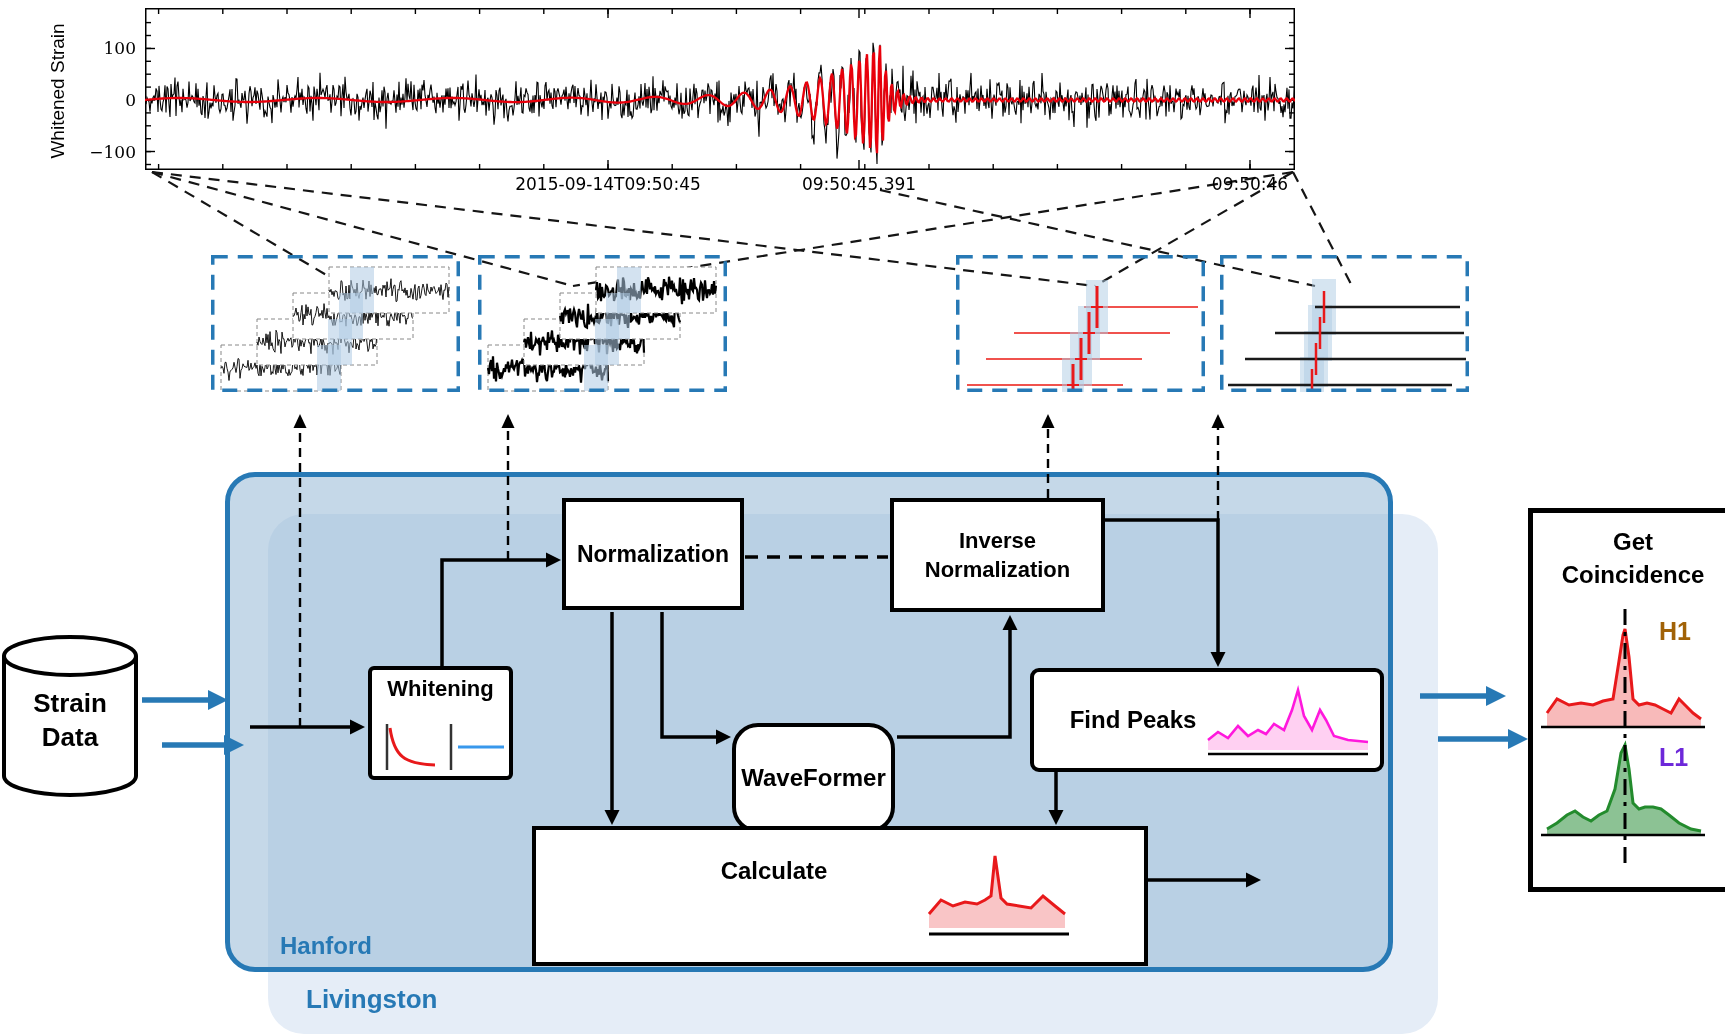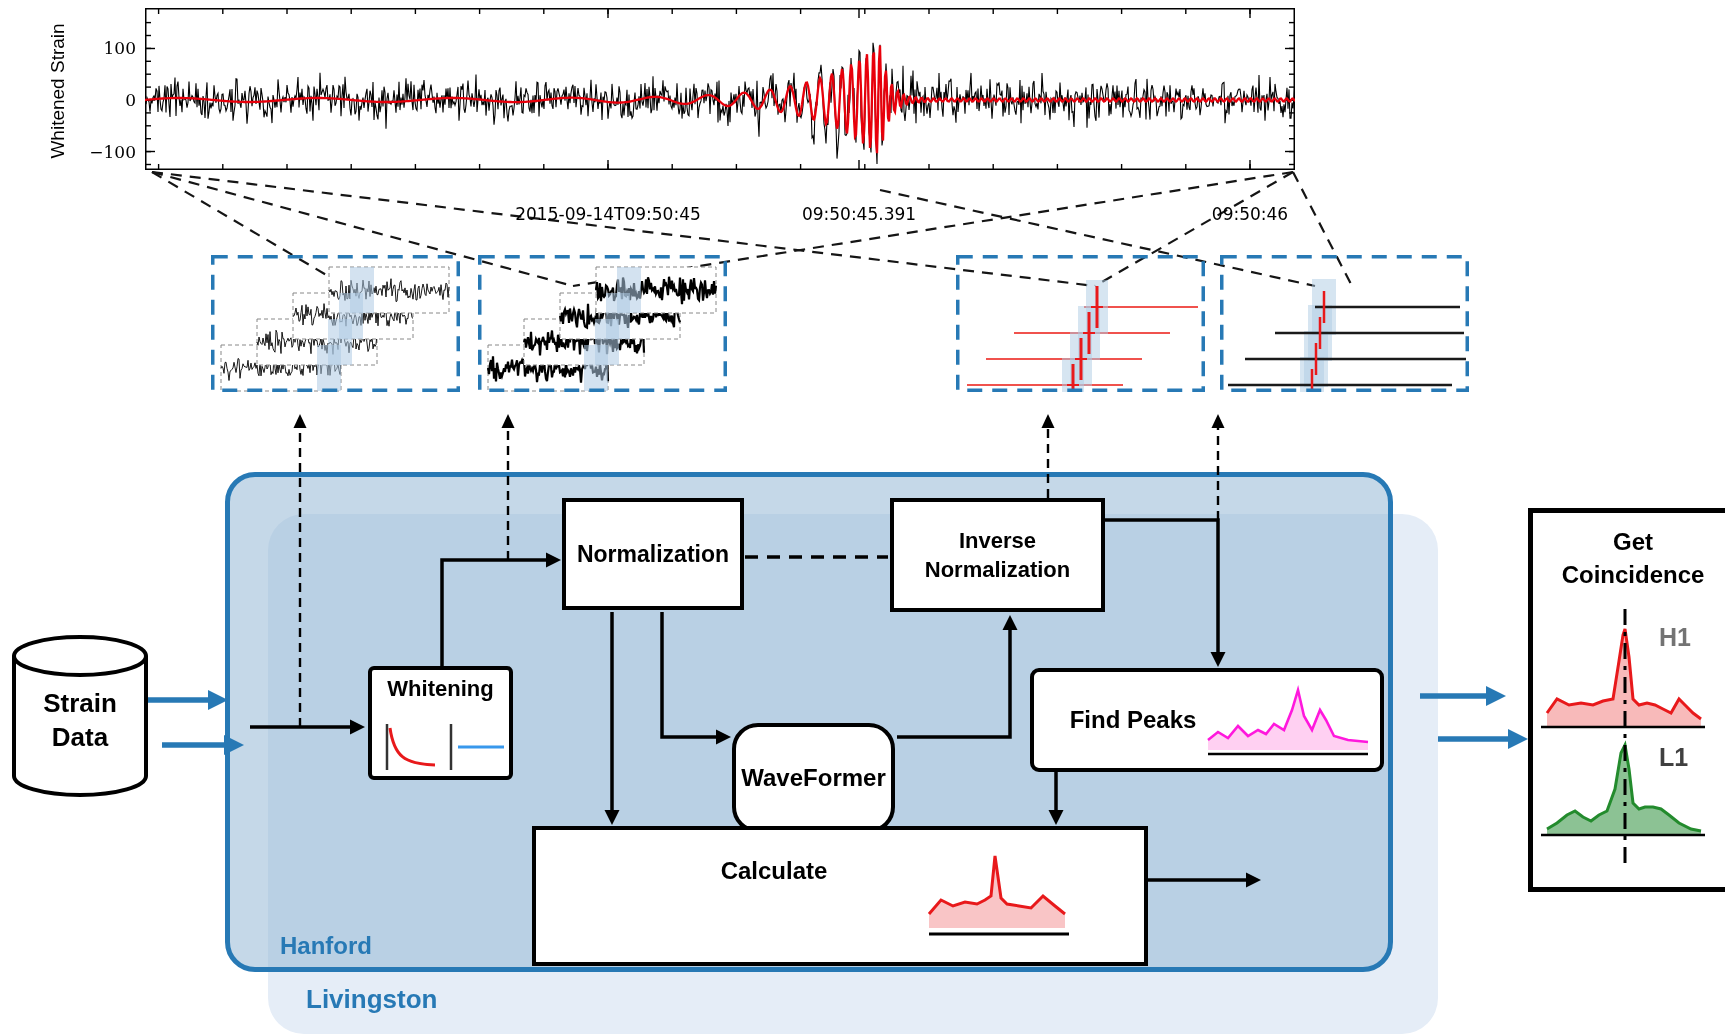--- a/index.html
+++ b/index.html
@@ -14,21 +14,21 @@
   #overlay{left:0;top:0;z-index:3;}
   .lab-blue{font-weight:bold;color:#2779b5;z-index:4;}
   
   #strain-plot-region{left:0;top:0;width:1725px;height:205px;z-index:4;}
   #plot-svg{position:absolute;left:145px;top:8px;}
   .ylab{position:absolute;left:-62px;top:80px;width:240px;text-align:center;
         transform:rotate(-90deg);font-size:19px;color:#000;}
   .ytick{position:absolute;left:84px;width:52px;text-align:right;font-size:17px;
          font-family:"DejaVu Serif",serif;line-height:22px;color:#000;}
   .xtick{position:absolute;top:174px;transform:translateX(-50%);font-size:17px;
-         font-family:"DejaVu Sans",sans-serif;color:#000;margin-top:30px;}
+         font-family:"DejaVu Sans",sans-serif;color:#000;}
   
   .thumb{width:249px;height:137px;top:255px;z-index:4;background:transparent;}
   
   .bx{background:#fff;border:4px solid #000;box-sizing:border-box;z-index:4;color:#000;}
   .bx .ttl{font-weight:bold;text-align:center;}
   #whitening{left:368px;top:666px;width:145px;height:114px;border-radius:6px;}
   #whitening .ttl{font-size:22px;padding-top:6px;}
   #normalization{left:562px;top:498px;width:182px;height:112px;display:flex;align-items:center;justify-content:center;}
   #normalization .ttl{font-size:23px;}
   #inverse-normalization{left:890px;top:498px;width:215px;height:114px;display:flex;align-items:center;justify-content:center;}
@@ -36,21 +36,21 @@
   #waveformer{left:732px;top:680px;width:163px;height:110px;border-radius:26px;display:flex;align-items:center;justify-content:center;margin-top:43px;}
   #waveformer .ttl{font-size:24px;}
   #find-peaks{left:1030px;top:668px;width:354px;height:104px;border-radius:9px;}
   #find-peaks .ttl{position:absolute;left:14px;top:34px;width:170px;font-size:24px;}
   #calculate{left:532px;top:826px;width:616px;height:140px;}
   #calculate .ttl{position:absolute;left:0;top:24px;width:410px;font-size:24px;line-height:34px;padding-left:33px;}
   #get-coincidence{left:1528px;top:508px;width:210px;height:384px;border-width:5px;}
   #get-coincidence .ttl{position:absolute;left:0;top:12px;width:100%;font-size:24px;line-height:33px;}
   .det-lab{position:absolute;font-size:25px;font-weight:bold;z-index:5;}
   
-  #strain-data{left:10px;top:630px;width:140px;height:170px;z-index:4;}
+  #strain-data{left:0;top:630px;width:140px;height:170px;z-index:4;}
   #strain-data .cyl-label{position:absolute;left:0;top:56px;width:100%;text-align:center;
       font-size:26px;font-weight:bold;line-height:34px;color:#000;}
   #hanford-label{left:280px;top:932px;font-size:24px;}
   #livingston-label{left:306px;top:984px;font-size:26px;}
 </style>
 </head>
 <body>
 
 <div id="canvas">
 
@@ -325,17 +325,17 @@
     </div>
     <svg id="gc-svg" style="position:absolute;left:0;top:80px;" width="182" height="298">
         <path d="M14,120L24,106L36,112L48,110L60,112L70,108L80,106L86,68L90,42L92,36L96,64L100,106L106,112L114,110L122,112L130,116L138,120L146,106L152,112L160,120L168,126L168,134L14,134Z" fill="rgba(232,25,27,0.3)" stroke="none"></path>
         <path d="M14,120L24,106L36,112L48,110L60,112L70,108L80,106L86,68L90,42L92,36L96,64L100,106L106,112L114,110L122,112L130,116L138,120L146,106L152,112L160,120L168,126" fill="none" stroke="#e8191b" stroke-width="3"></path>
         <line x1="8" y1="134" x2="172" y2="134" stroke="#000" stroke-width="2.5"></line>
         <path d="M14,236L24,230L34,222L42,218L50,224L58,228L66,222L74,218L82,196L88,160L92,152L96,176L100,210L106,216L112,214L120,214L128,216L136,222L146,230L158,236L168,238L168,242L14,242Z" fill="rgba(45,143,60,0.55)" stroke="none"></path>
         <path d="M14,236L24,230L34,222L42,218L50,224L58,228L66,222L74,218L82,196L88,160L92,152L96,176L100,210L106,216L112,214L120,214L128,216L136,222L146,230L158,236L168,238" fill="none" stroke="#238b2d" stroke-width="3"></path>
         <line x1="8" y1="242" x2="172" y2="242" stroke="#000" stroke-width="2.5"></line>
         <line x1="92" y1="16" x2="92" y2="272" stroke="#000" stroke-width="3" stroke-dasharray="16 7 4 7"></line>
       </svg>
-    <div class="det-lab" style="left:126px;top:110px;color:#737373;">H1</div>
-    <div class="det-lab" style="left:126px;top:230px;color:#404040;">L1</div>
+    <div class="det-lab" style="left:126px;top:104px;color:#a16207;">H1</div>
+    <div class="det-lab" style="left:126px;top:230px;color:#6d28d9;">L1</div>
   </div>
 
 </div>
 
 </body></html>

